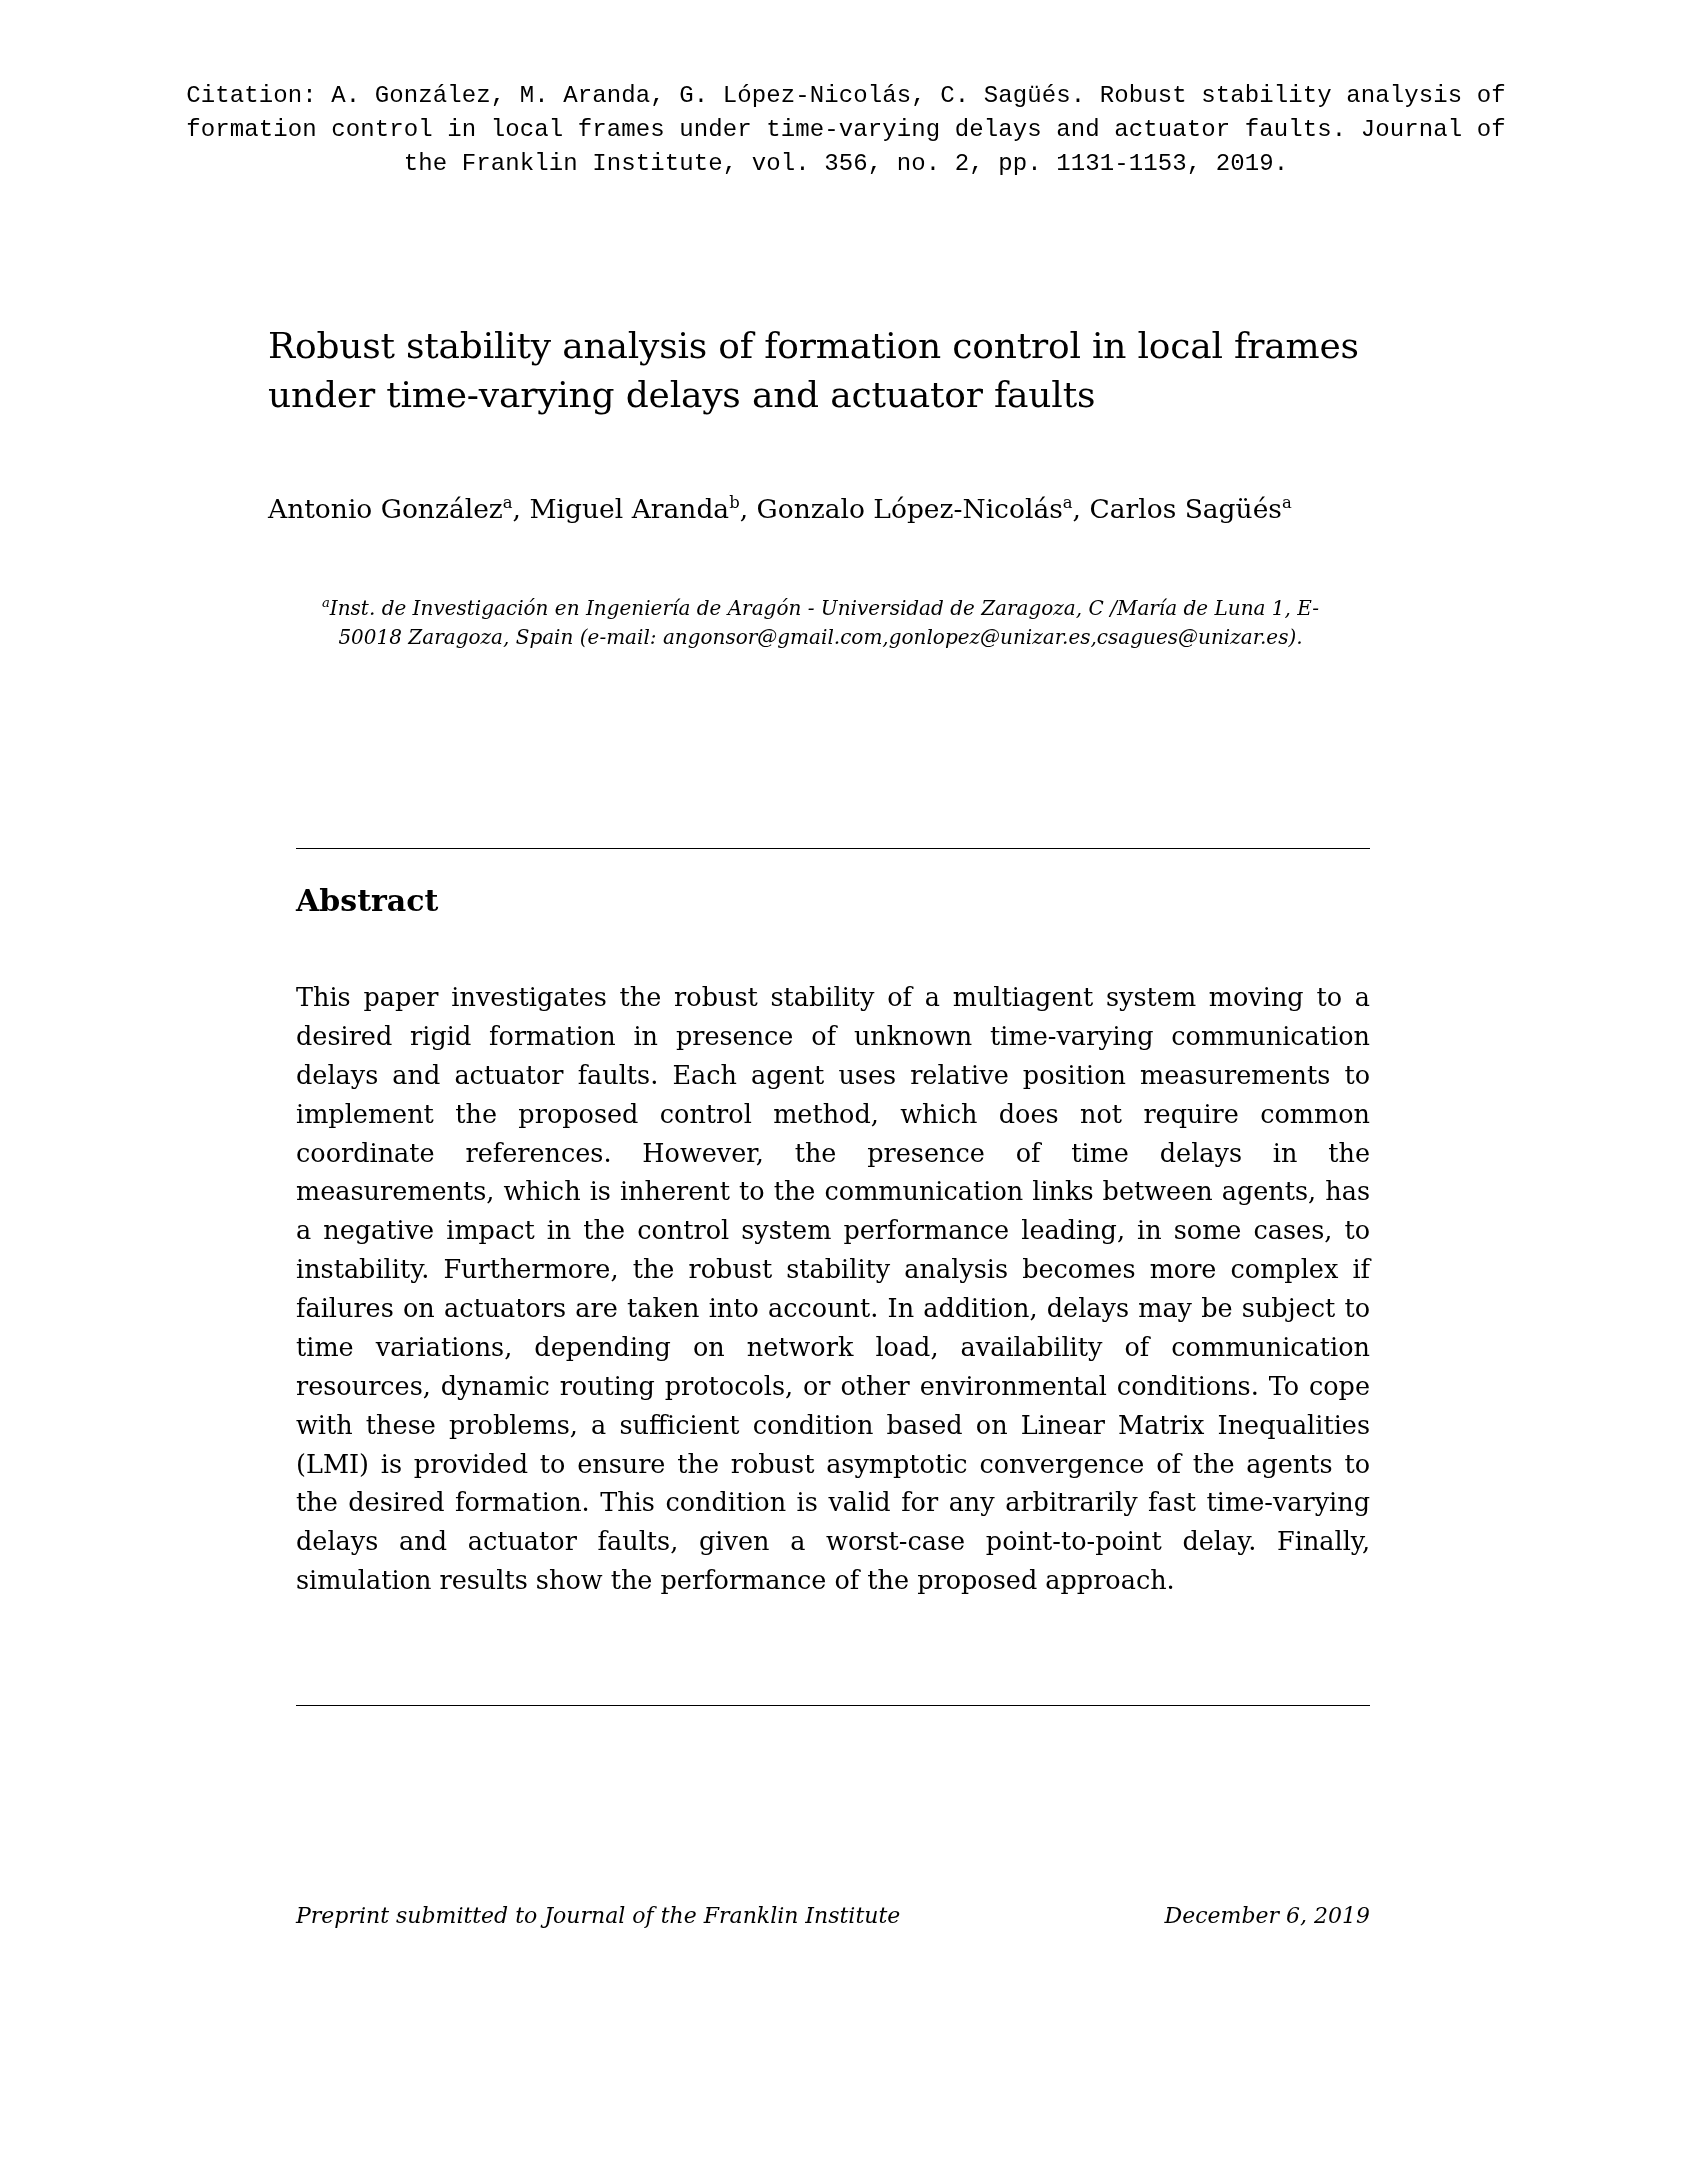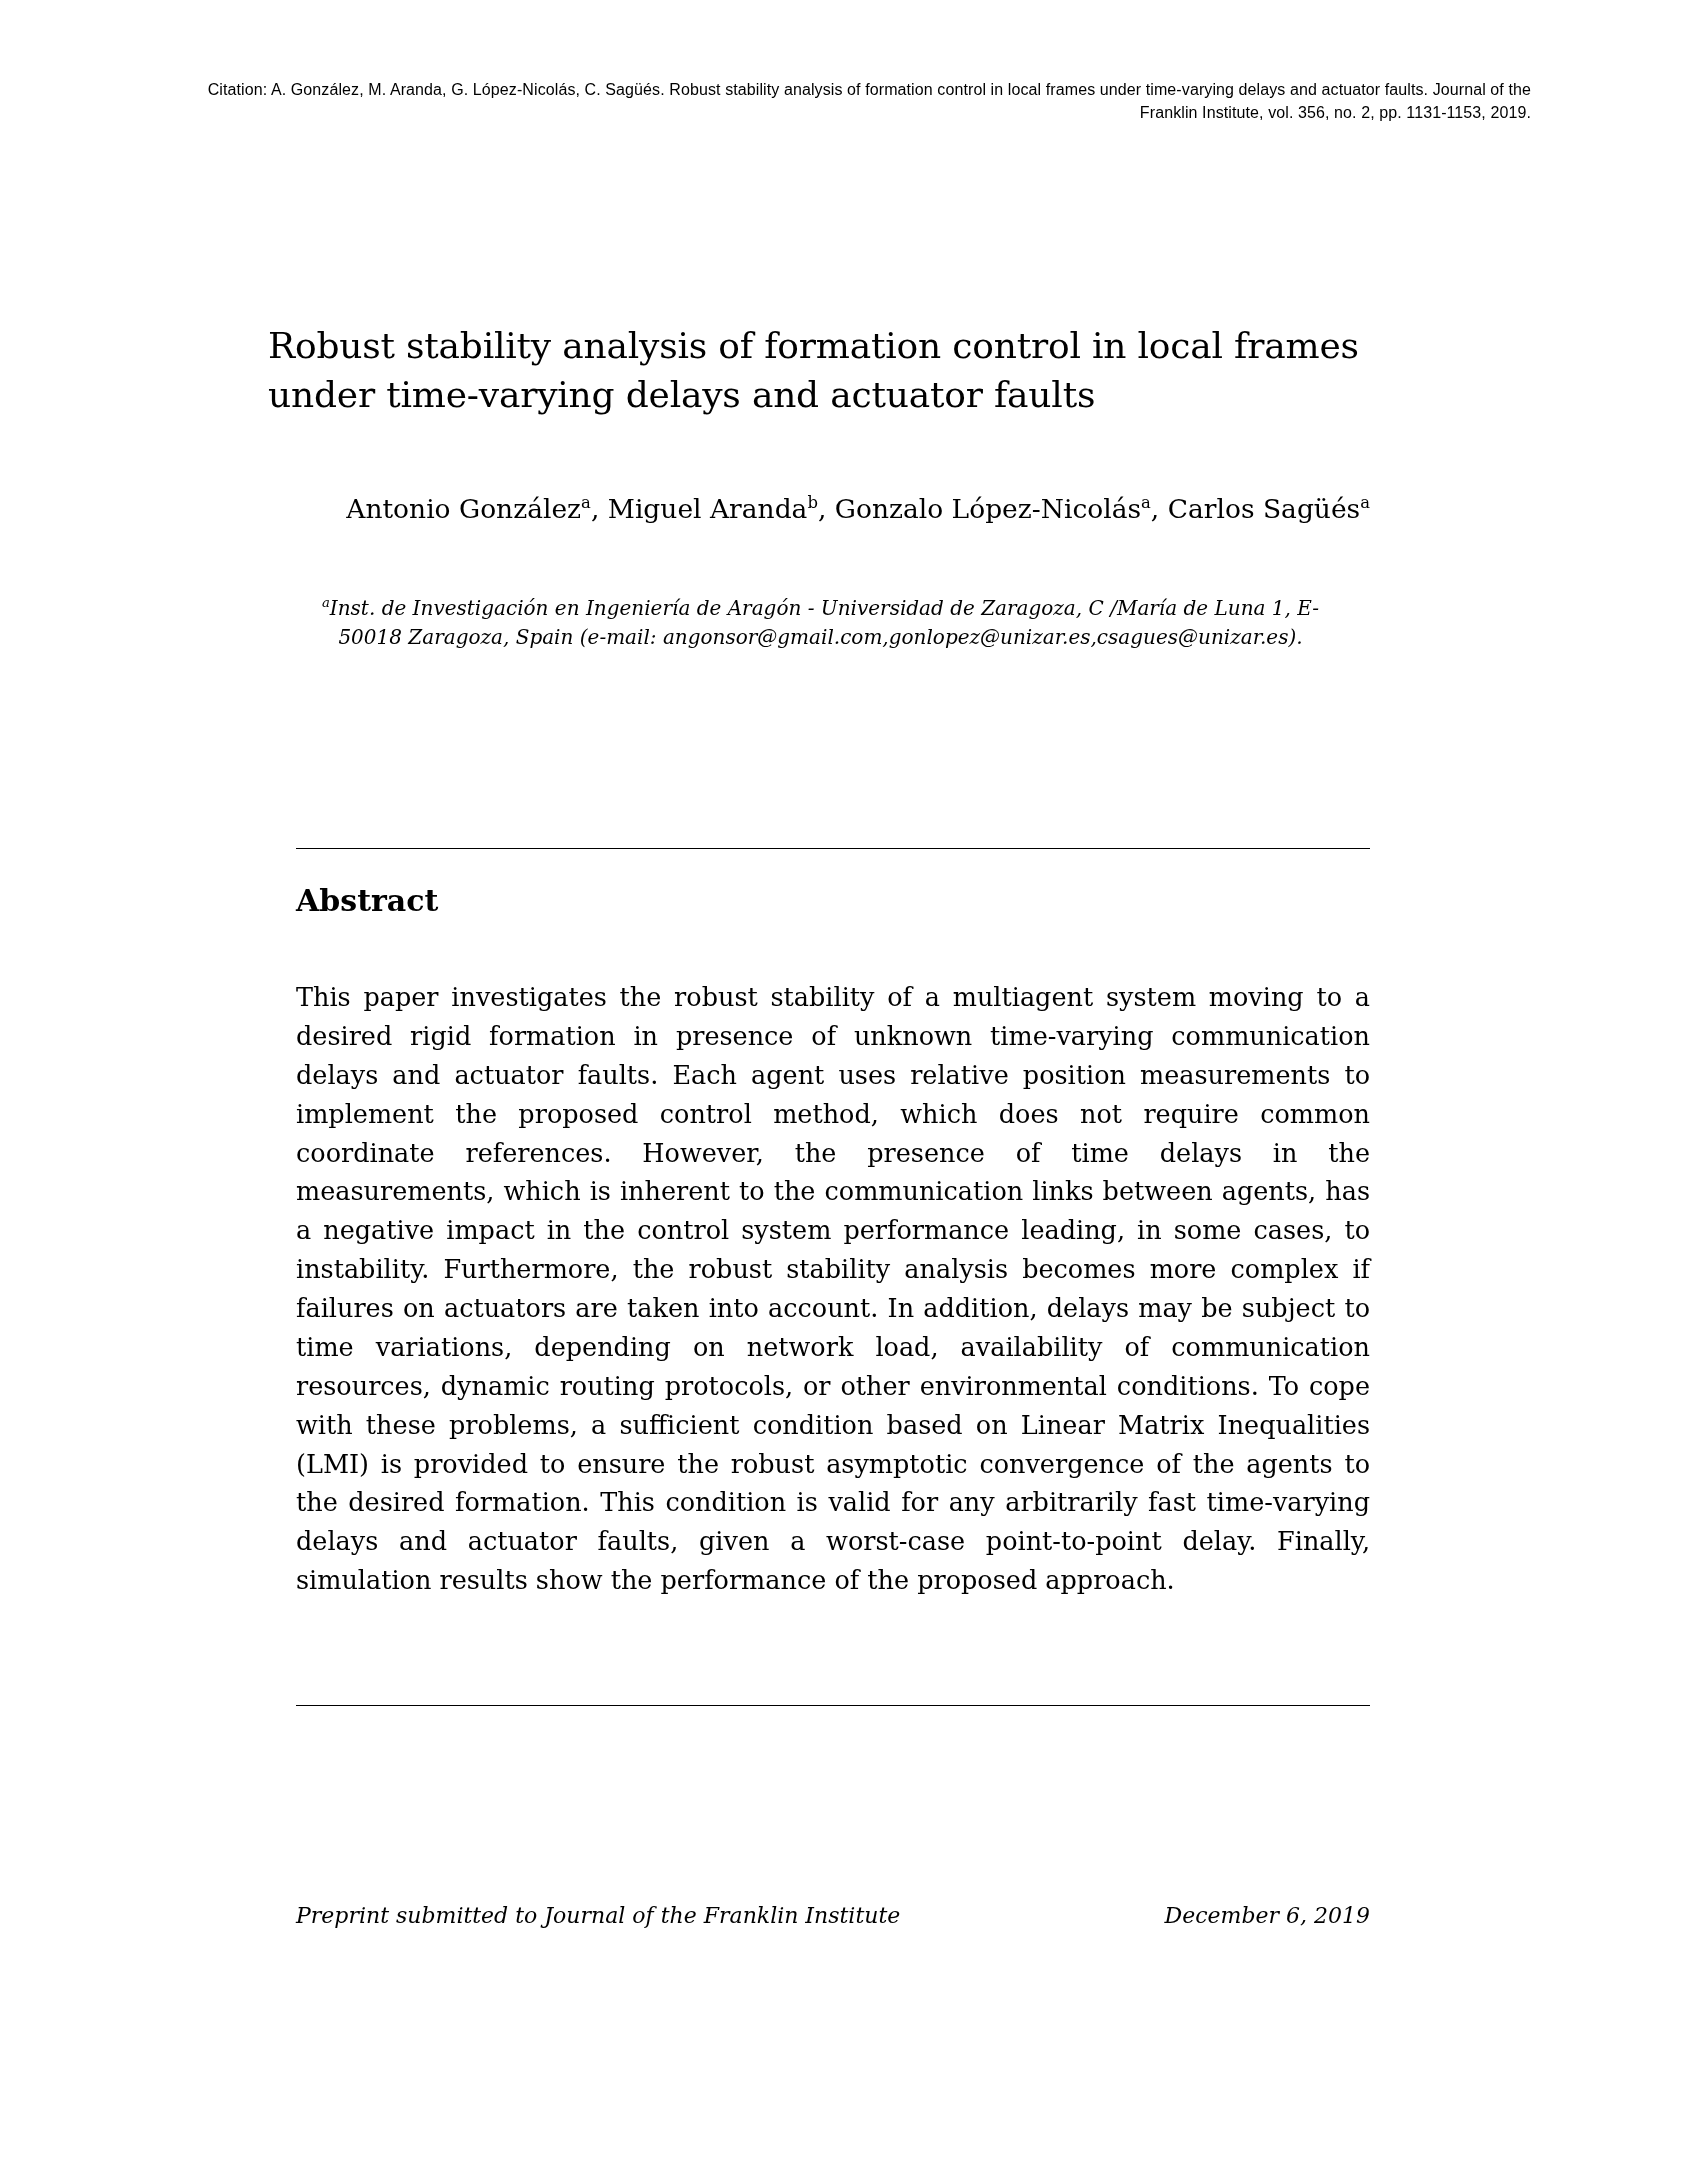--- a/index.html
+++ b/index.html
@@ -22,24 +22,24 @@
     box-sizing: border-box;
     overflow: hidden;
   }
 
   
   .citation {
     position: absolute;
     left: 161px;
     top: 79px;
     width: 1370px;
-    font-size: 16px;
+    font-size: 24px;
     line-height: 1.42;
-    text-align: right;
-    font-family: Liberation Sans, sans-serif;
+    text-align: center;
+    font-family: Liberation Mono, monospace;
     letter-spacing: 0.1px;
   }
 
   
   .title-block {
     position: absolute;
     left: 268px;
     top: 322px;
     width: 1102px;
   }
@@ -51,21 +51,21 @@
     font-family: "DejaVu Serif", "Liberation Serif", serif;
     letter-spacing: -0.2px;
   }
 
   
   .authors {
     position: absolute;
     left: 268px;
     top: 490px;
     width: 1102px;
-    text-align: right;
+    text-align: left;
     font-size: 26.5px;
     line-height: 1.45;
     font-family: "DejaVu Serif", "Liberation Serif", serif;
   }
   .authors sup {
     font-size: 0.62em;
     vertical-align: super;
     line-height: 0;
   }
 

